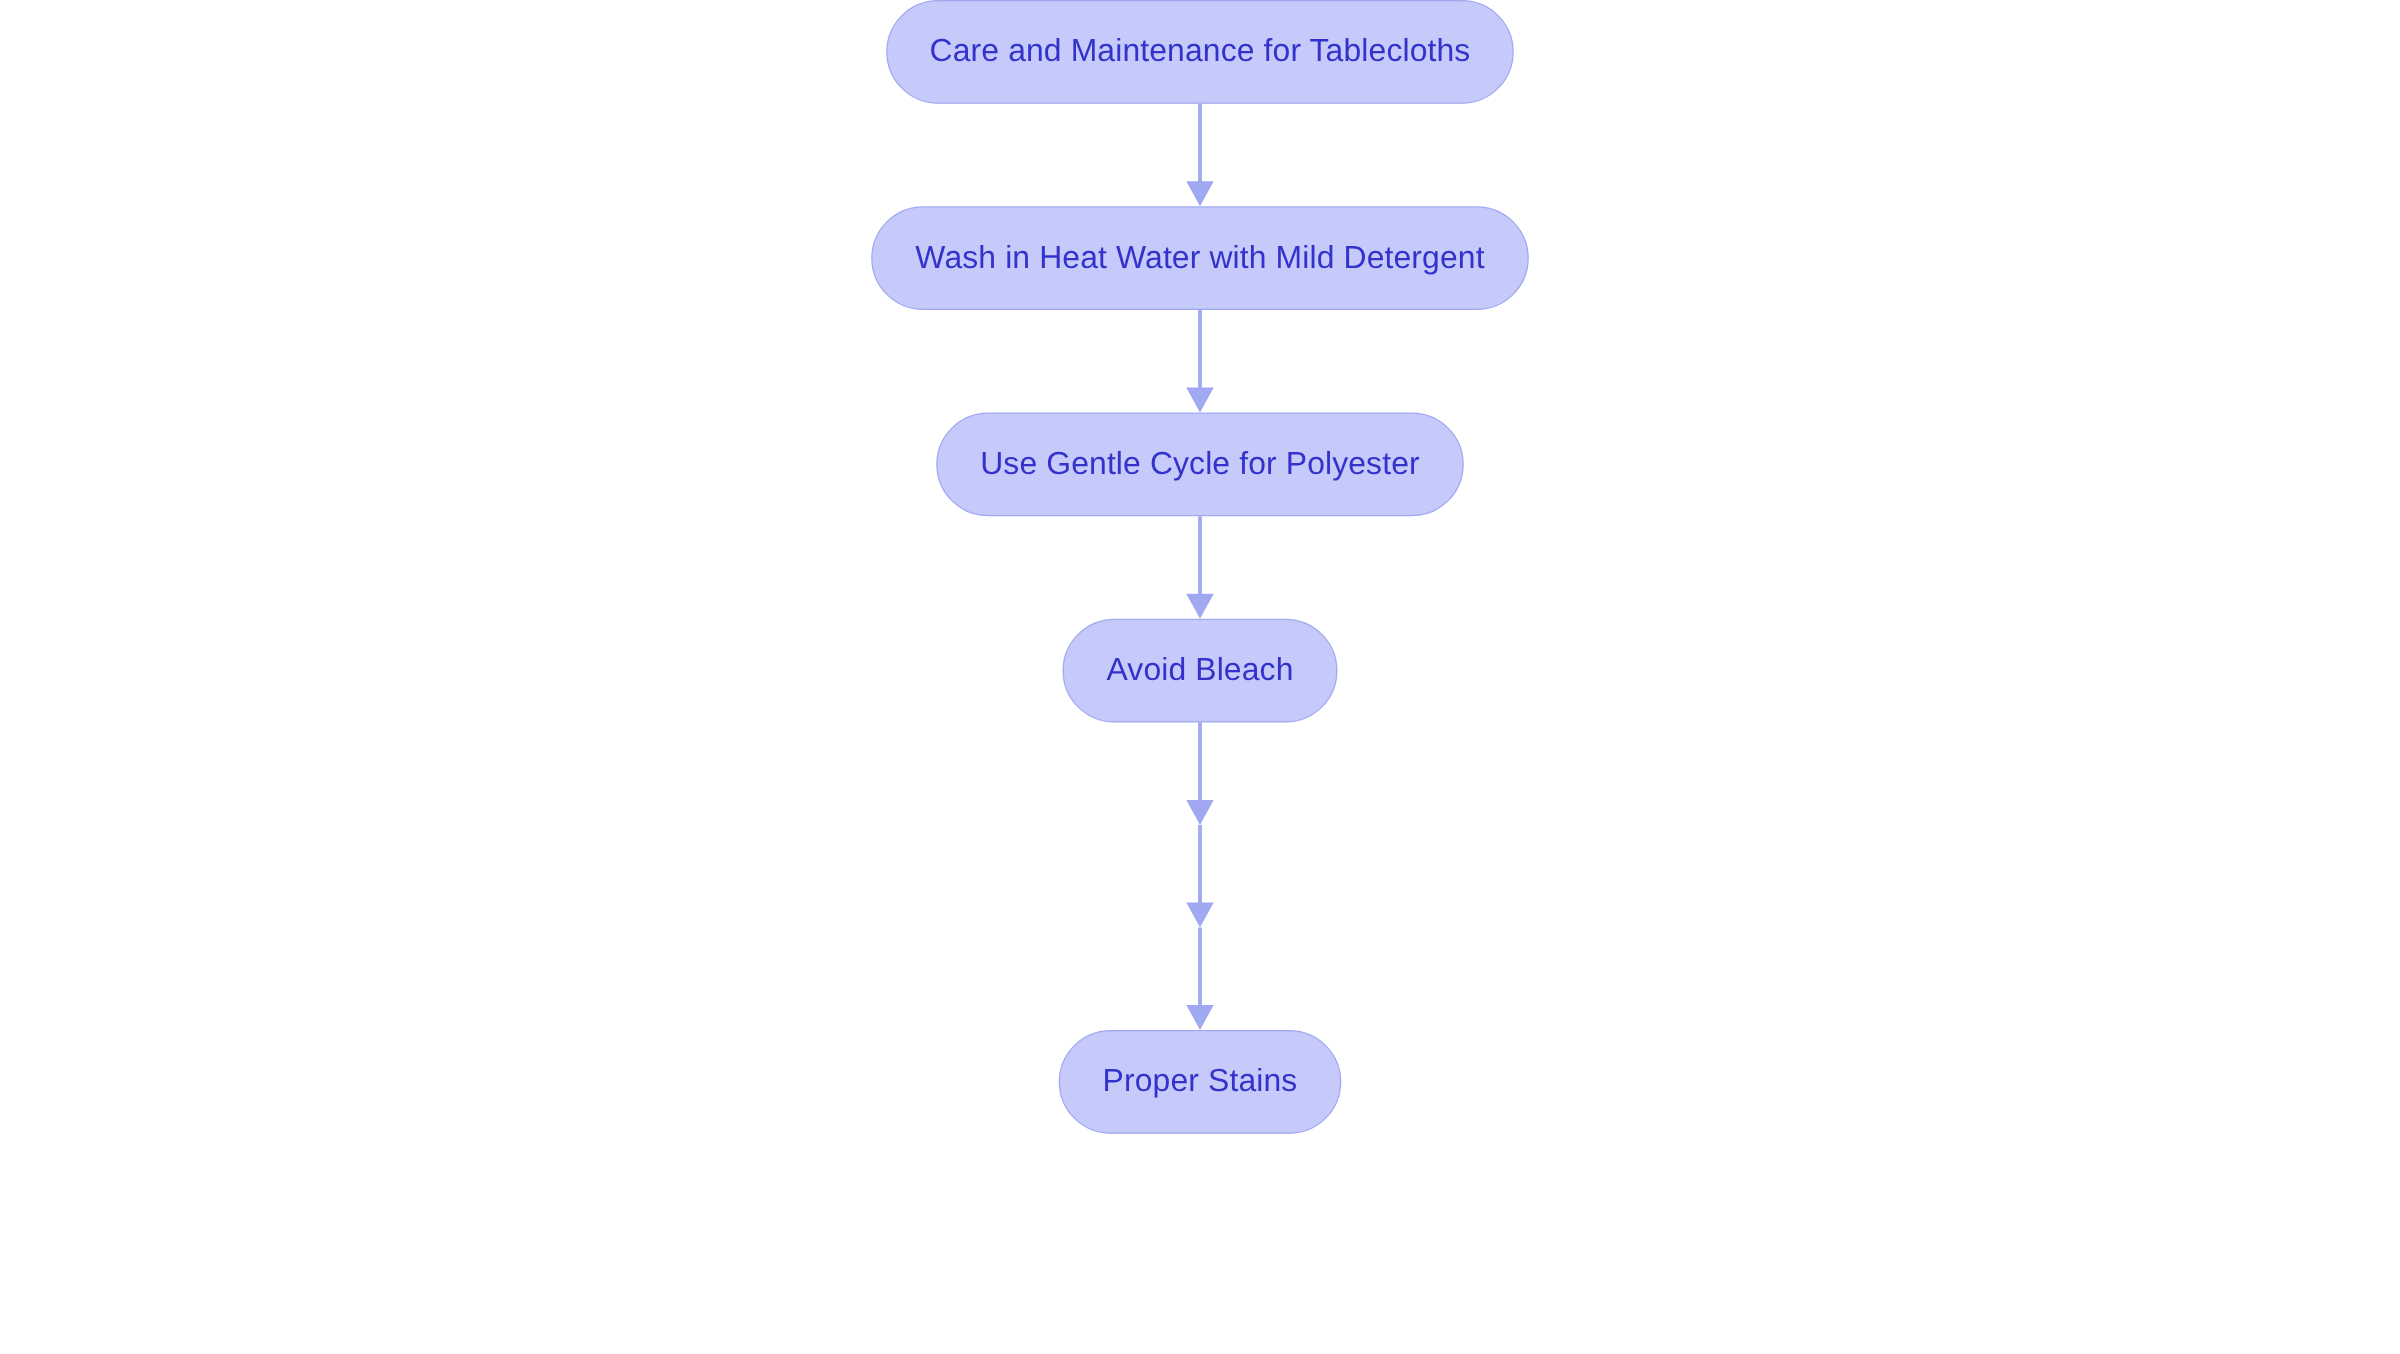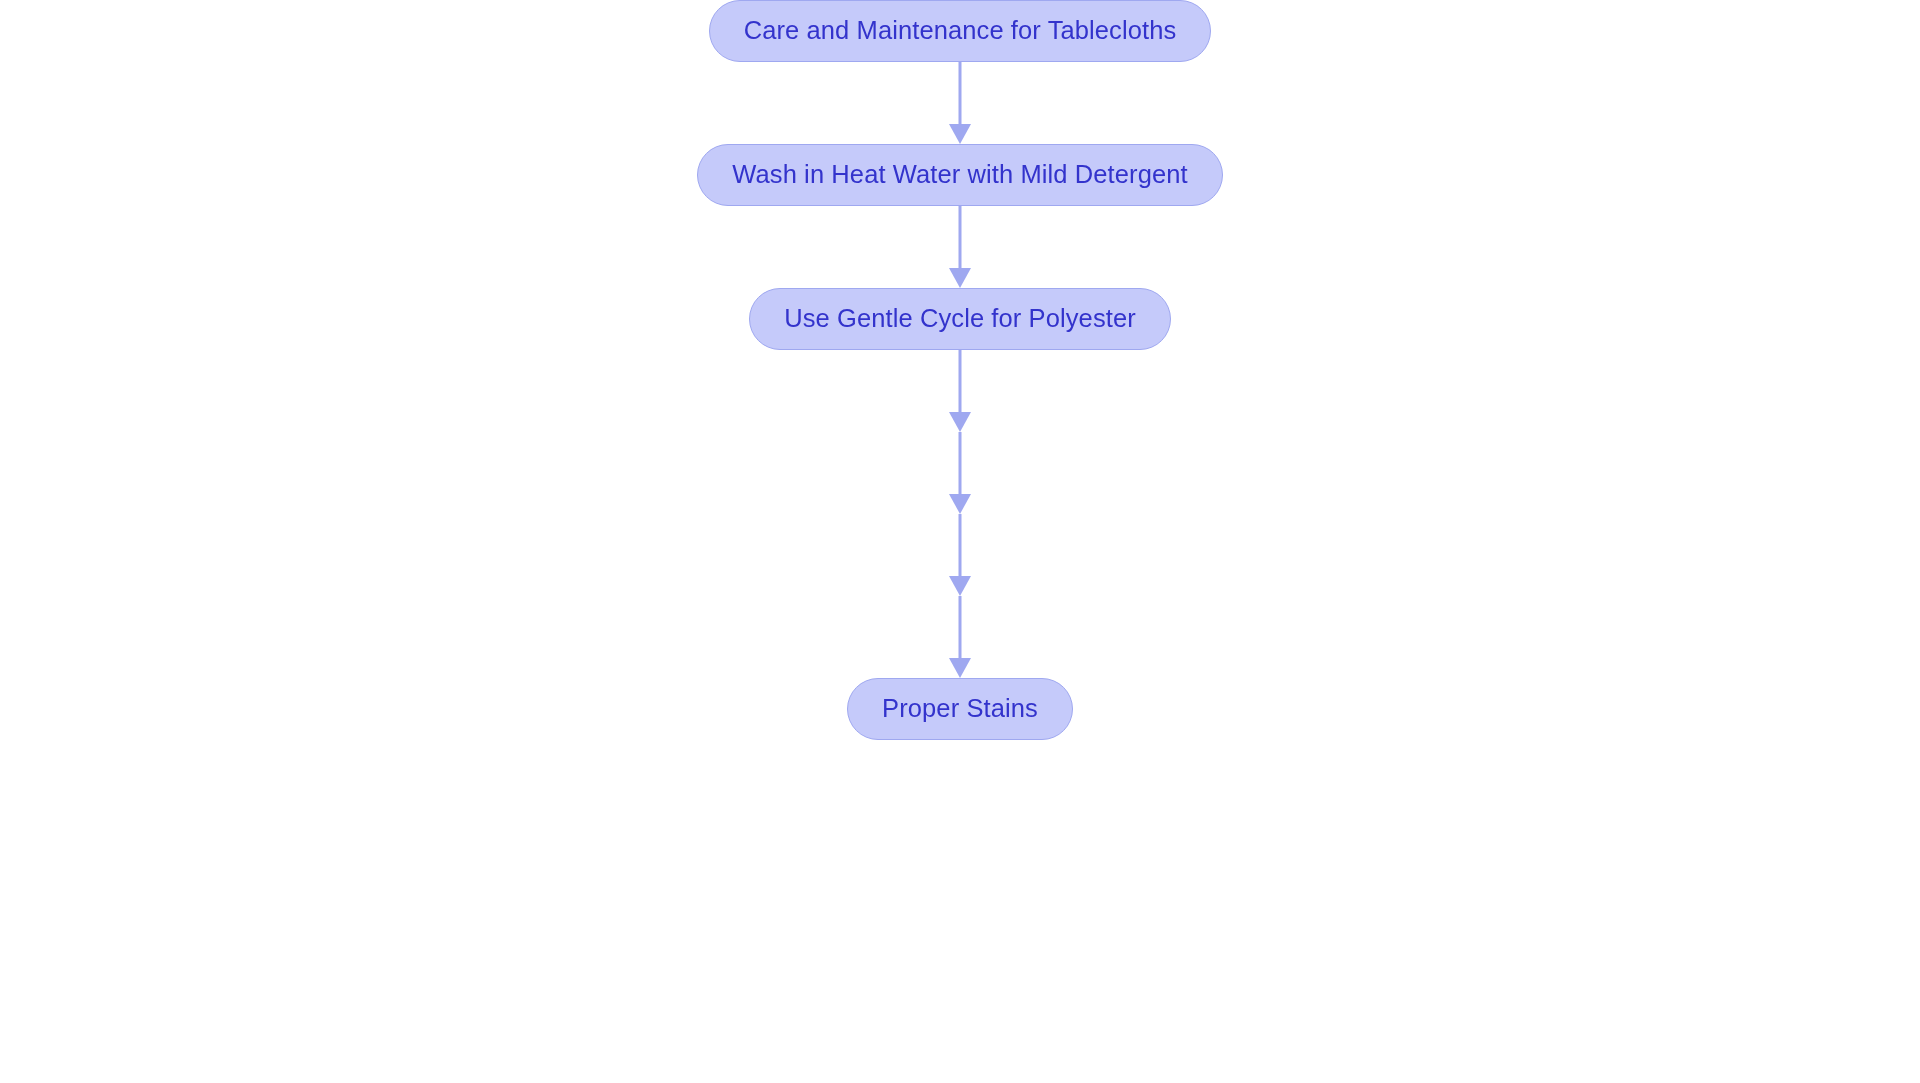--- a/index.html
+++ b/index.html
@@ -29,21 +29,21 @@
     top: 0;
     width: 1920px;
     display: flex;
     flex-direction: column;
     align-items: center;
   }
 
   
   .flow-node {
     box-sizing: border-box;
-    height: 62px;
+    height: 83px;
     display: flex;
     align-items: center;
     justify-content: center;
     background: #c5cafa;
     border: 1.5px solid #9fa8f0;
     border-radius: 42px;
     padding: 0 34px;
     white-space: nowrap;
   }
 
@@ -112,20 +112,23 @@
 
     <div class="flow-node">
       <span class="flow-node-label">Use Gentle Cycle for Polyester</span>
     </div>
 
     <div class="flow-connector">
       <div class="connector-stem"></div>
       <div class="connector-arrowhead"></div>
     </div>
 
+    <div class="flow-node">
+      <span class="flow-node-label">Avoid Bleach</span>
+    </div>
 
     <div class="flow-connector">
       <div class="connector-stem"></div>
       <div class="connector-arrowhead"></div>
     </div>
 
 
     <div class="flow-connector">
       <div class="connector-stem"></div>
       <div class="connector-arrowhead"></div>

